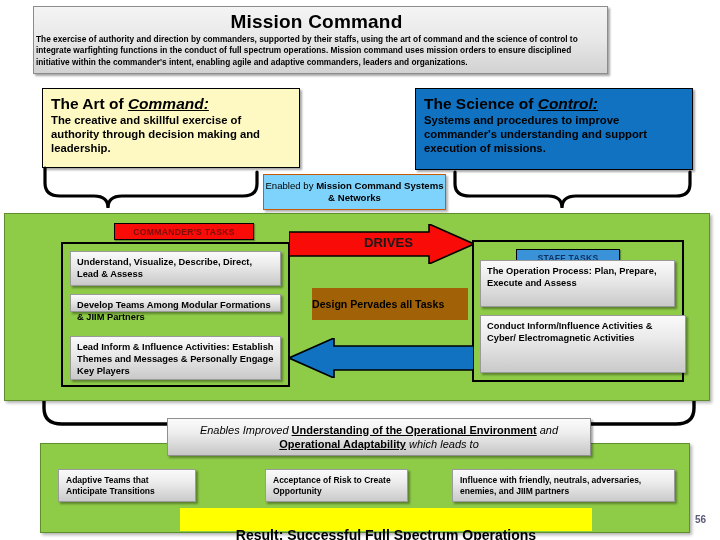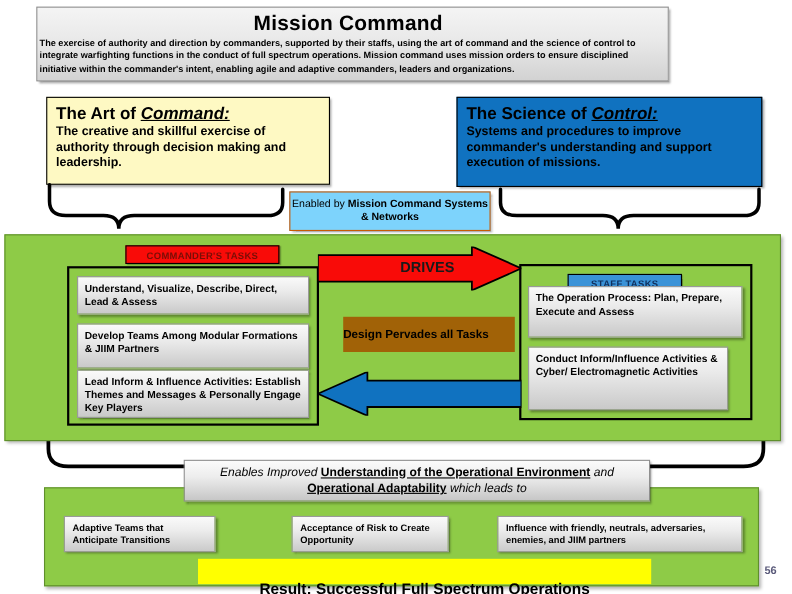--- a/index.html
+++ b/index.html
@@ -190,25 +190,25 @@
 
   <div class="abs green-main"></div>
 
   <div class="abs grp grp-left"></div>
   <div class="abs grp grp-right"></div>
 
   <div class="abs tag tag-cdr">COMMANDER'S TASKS</div>
   <div class="abs tag tag-staff">STAFF TASKS</div>
 
   <div class="card" style="left:70px;top:251px;width:211px;height:35px;">Understand, Visualize, Describe, Direct, Lead &amp; Assess</div>
-  <div class="card" style="left:70px;top:294px;width:211px;height:41px;">Develop Teams Among Modular Formations &amp; JIIM Partners</div>
+  <div class="card" style="left:70px;top:294px;width:211px;height:18px;">Develop Teams Among Modular Formations &amp; JIIM Partners</div>
   <div class="card" style="left:70px;top:336px;width:211px;height:44px;">Lead Inform &amp; Influence Activities: Establish Themes and Messages  &amp; Personally Engage Key Players</div>
 
   <div class="card" style="left:480px;top:249px;width:195px;height:47px;margin-top:11px;">The Operation Process: Plan, Prepare, Execute and Assess</div>
-  <div class="card" style="left:480px;top:315px;width:182px;height:58px;">Conduct Inform/Influence Activities &amp; Cyber/ Electromagnetic Activities</div>
+  <div class="card" style="left:480px;top:315px;width:206px;height:58px;">Conduct Inform/Influence Activities &amp; Cyber/ Electromagnetic Activities</div>
 
   <div class="abs arrow-drives">
     <svg width="185" height="40" viewBox="0 0 185 40">
       <polygon points="0,8 140,8 140,0 185,20 140,40 140,32 0,32" fill="#f90b08" stroke="#000" stroke-width="1.6"></polygon>
     </svg>
     <div class="arrow-label lbl-drives">DRIVES</div>
   </div>
 
   <div class="abs arrow-supports">
     <svg width="185" height="40" viewBox="0 0 185 40">

